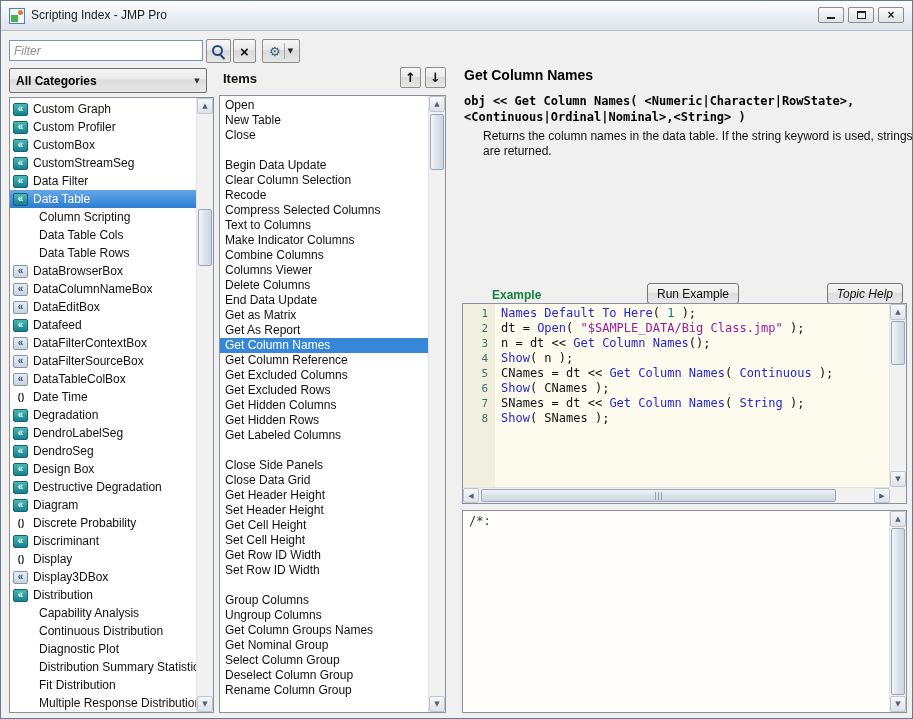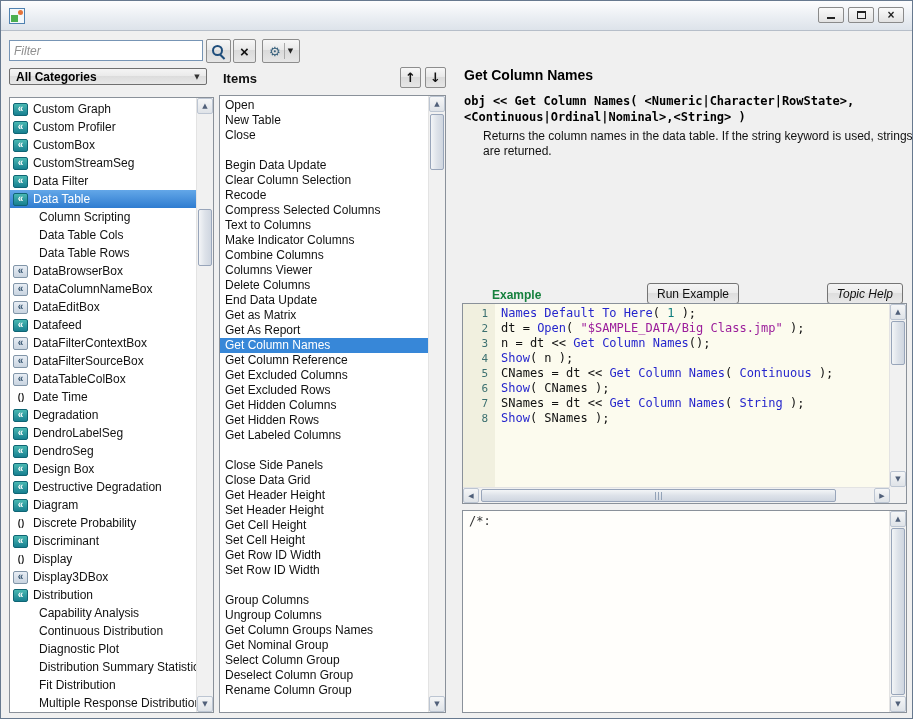--- a/index.html
+++ b/index.html
@@ -36,21 +36,21 @@
   .mag::before{content:"";position:absolute;left:0;top:0;width:7px;height:7px;border:2px solid #1e4d7b;border-radius:50%;}
   .mag::after{content:"";position:absolute;left:9px;top:9px;width:6px;height:2px;background:#1e4d7b;
     transform:rotate(45deg);transform-origin:0 0;}
   #btn-clear{left:232px;top:38px;width:23px;height:24px;font-weight:bold;font-size:15px;color:#111;}
   #btn-gear{left:261px;top:38px;width:38px;height:24px;gap:3px;}
   .gear-glyph{font-size:13px;color:#37607c;line-height:1;font-family:"DejaVu Sans",sans-serif;}
   .tb-divider{width:1px;height:16px;background:#aaa;}
   .caret{font-size:7px;color:#222;font-family:"DejaVu Sans",sans-serif;}
 
   
-  #combo{position:absolute;left:8px;top:67px;width:198px;height:17px;border:1px solid #707070;border-radius:2px;
+  #combo{position:absolute;left:8px;top:67px;width:198px;height:25px;border:1px solid #707070;border-radius:2px;
     background:linear-gradient(#f4f4f4,#ebebeb 45%,#dcdcdc 46%,#e8e8e8);display:flex;align-items:center;}
   .combo-label{flex:1;padding-left:6px;font-size:12px;font-weight:bold;white-space:nowrap;overflow:hidden;}
   .combo-arrow{width:18px;text-align:center;font-size:7px;color:#333;font-family:"DejaVu Sans",sans-serif;}
 
   
   .listbox{position:absolute;background:#fff;border:1px solid #8a919a;}
   #cat-list{left:8px;top:96px;width:205px;height:616px;}
   #cat-rows{position:absolute;left:0;top:0;right:17px;bottom:0;overflow:hidden;padding-top:2px;}
   .cat-row{height:18px;display:flex;align-items:center;padding-left:3px;font-size:12px;white-space:nowrap;overflow:hidden;color:#111;}
   .cat-row.ind{padding-left:29px;}
@@ -127,20 +127,21 @@
 <body>
 
 <div class="window">
 
   <div class="titlebar">
     <div class="win-icon">
       <div class="sheet"></div>
         <div class="green"></div>
         <div class="red"></div>
     </div>
+    <div class="win-title">Scripting Index - JMP Pro</div>
     <div class="win-btns">
       <div class="win-btn">
           <span class="g-min"></span>
         </div>
       <div class="win-btn">
           <span class="g-max"></span>
         </div>
       <div class="win-btn">
           <span class="g-close">×</span>
         </div>

